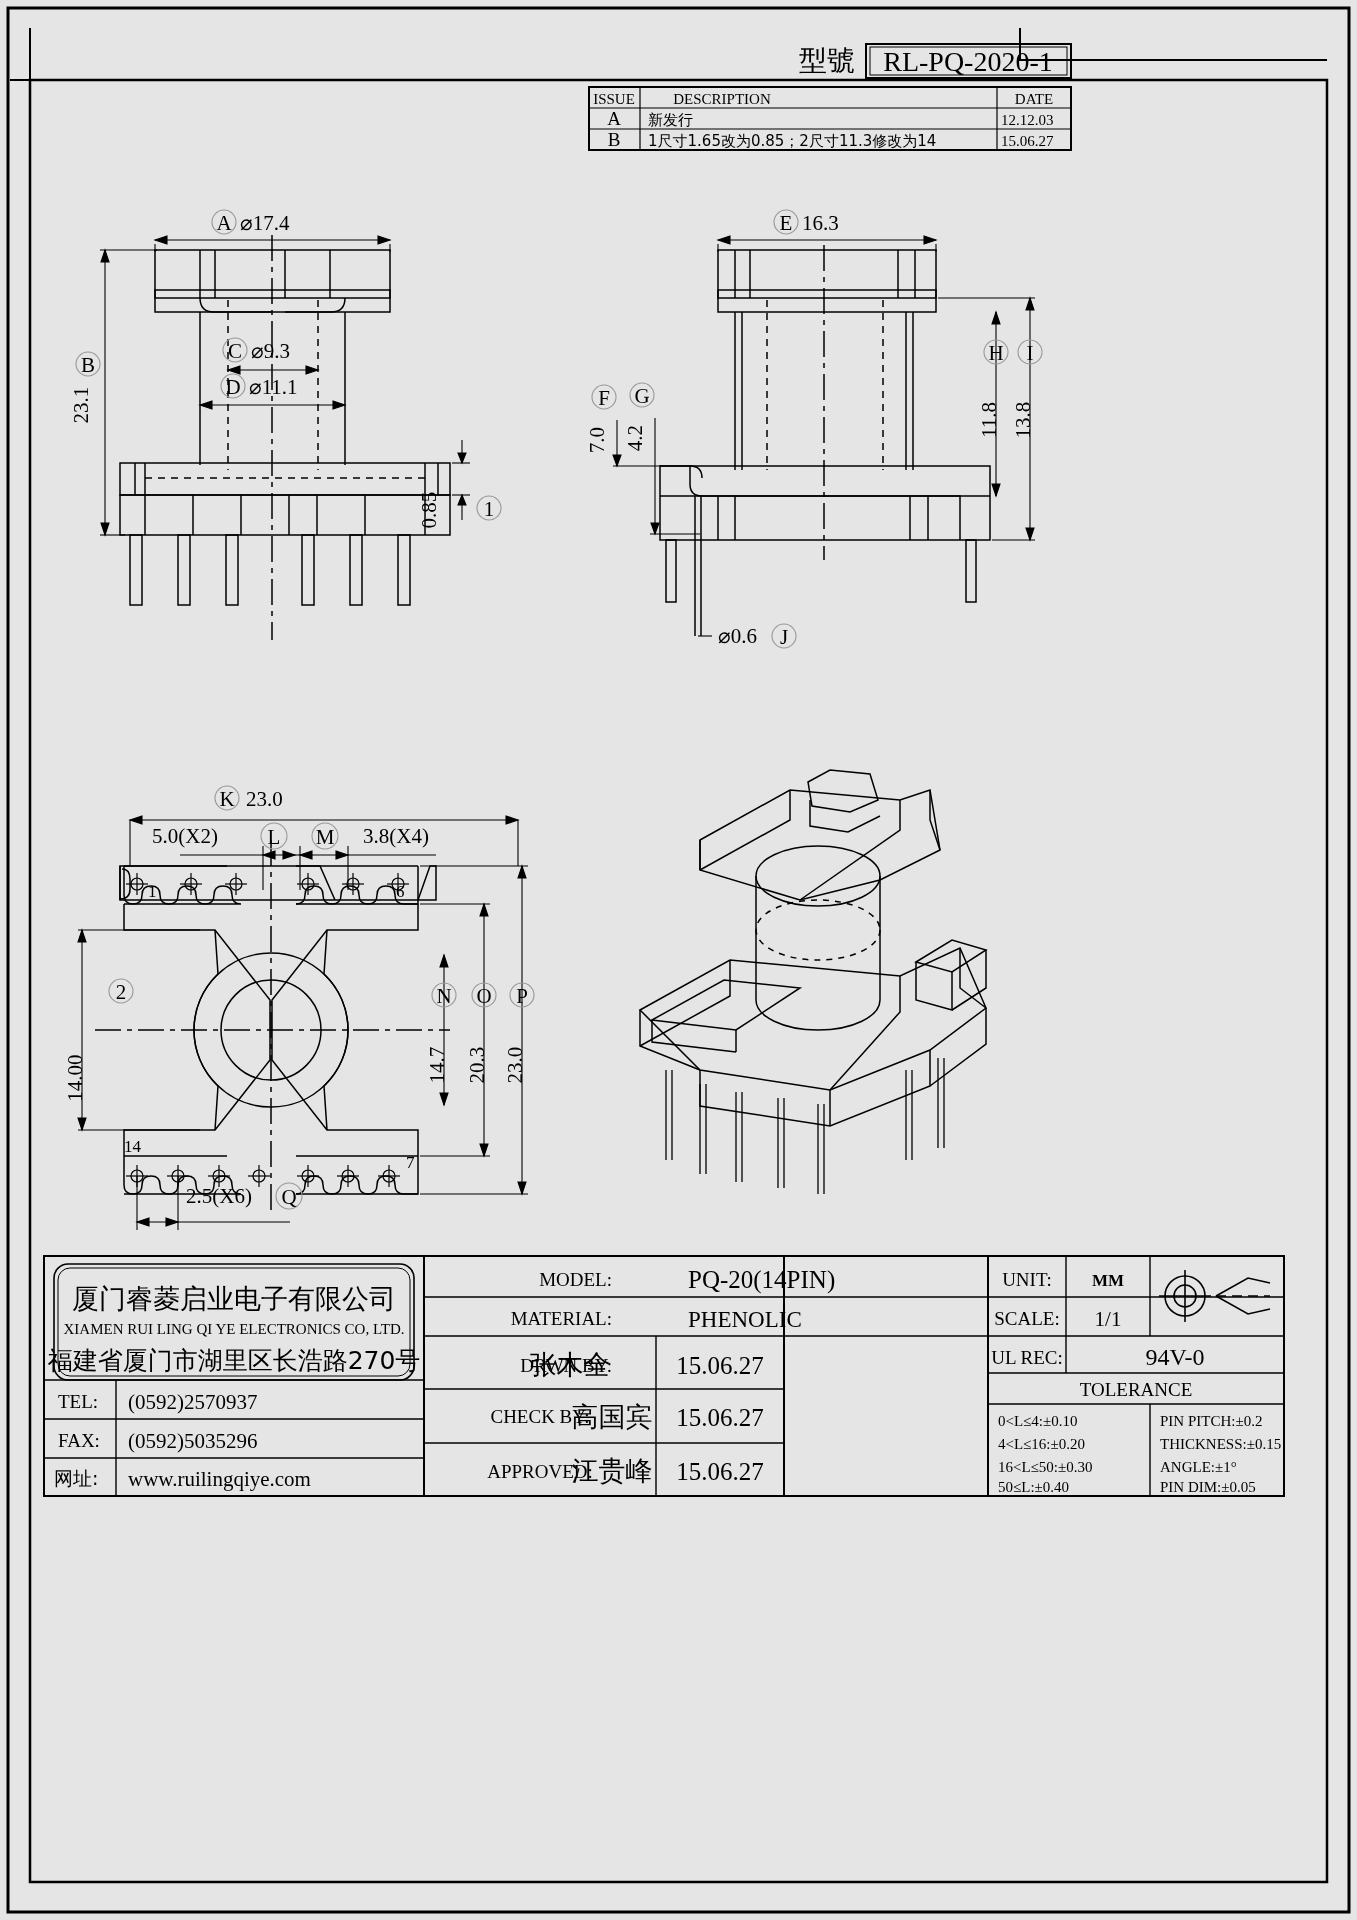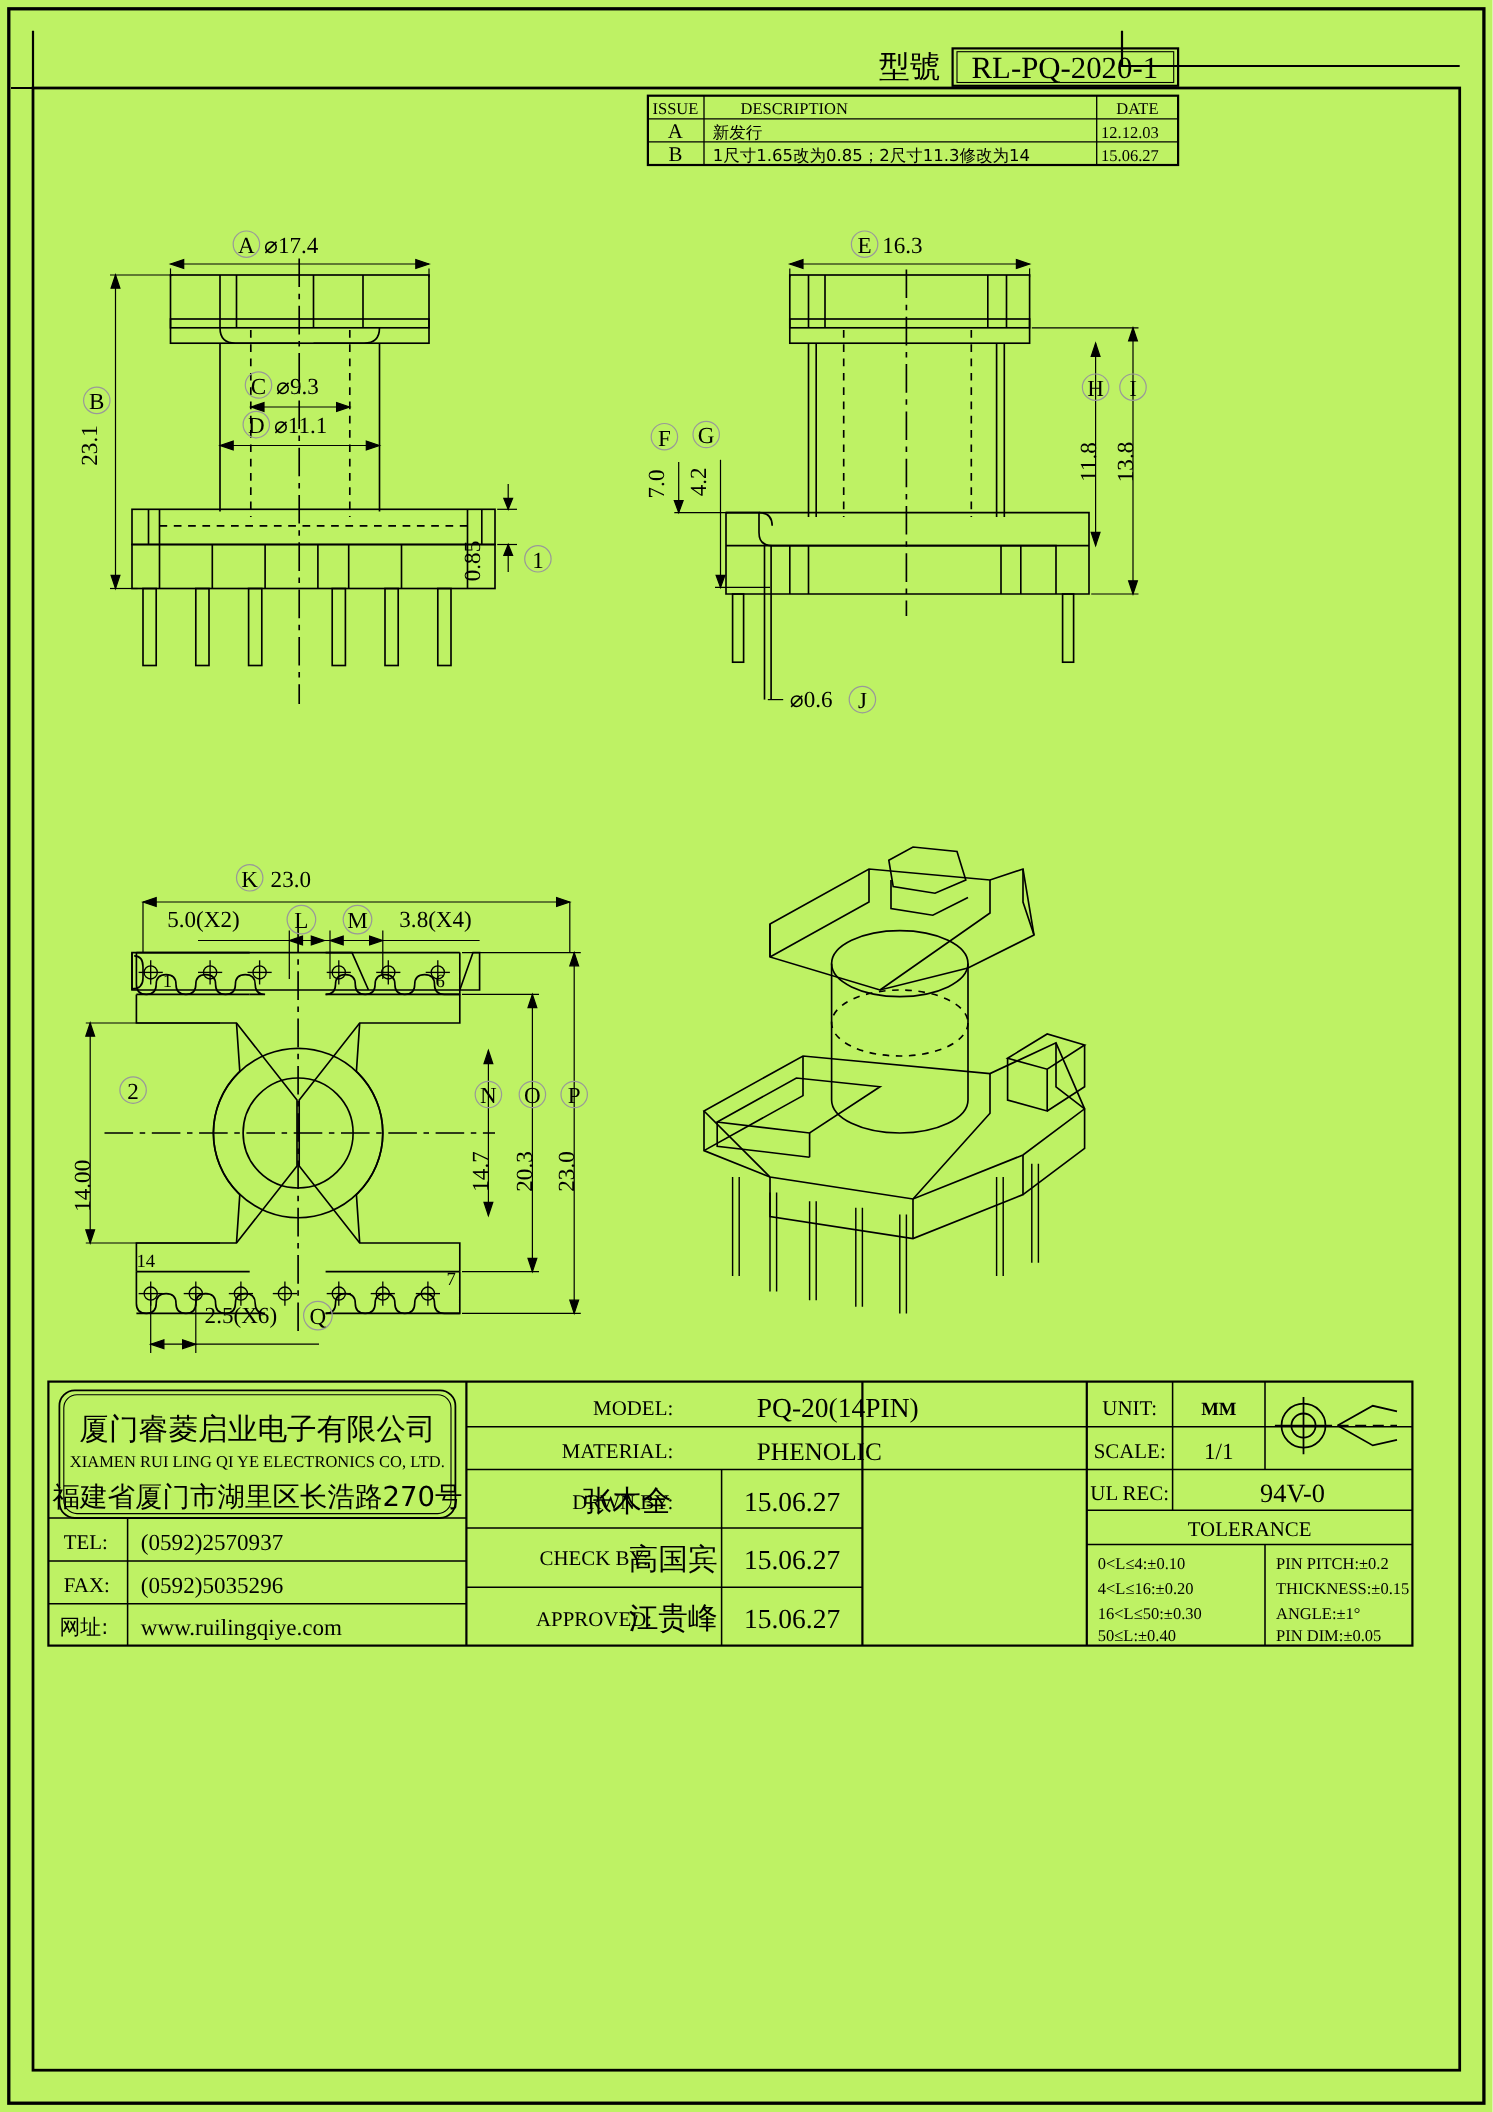--- a/index.html
+++ b/index.html
@@ -1,17 +1,17 @@
 <!DOCTYPE html>
 <html><head>
 <meta charset="utf-8">
 <style>
   html,body{margin:0;padding:0;background:#fff;}
   body{width:1357px;height:1920px;font-family:"Liberation Serif",serif;color:#000;}
-  .page{position:relative;width:1357px;height:1920px;overflow:hidden;background:#bef264;}
+  .page{position:relative;width:1357px;height:1920px;overflow:hidden;background:#e5e5e5;}
   svg{display:block;}
   .nofill{fill:none;stroke:#000;}
   text{font-family:"Liberation Serif",serif;fill:#000;}
   .dim{font-size:21px;}
   .dimS{font-size:17px;}
   .balloon{font-size:21px;}
   .tbl{font-size:19px;}
   .tblS{font-size:15px;}
   .big{font-size:28px;}
   .cn{font-family:"DejaVu Sans",sans-serif;}

